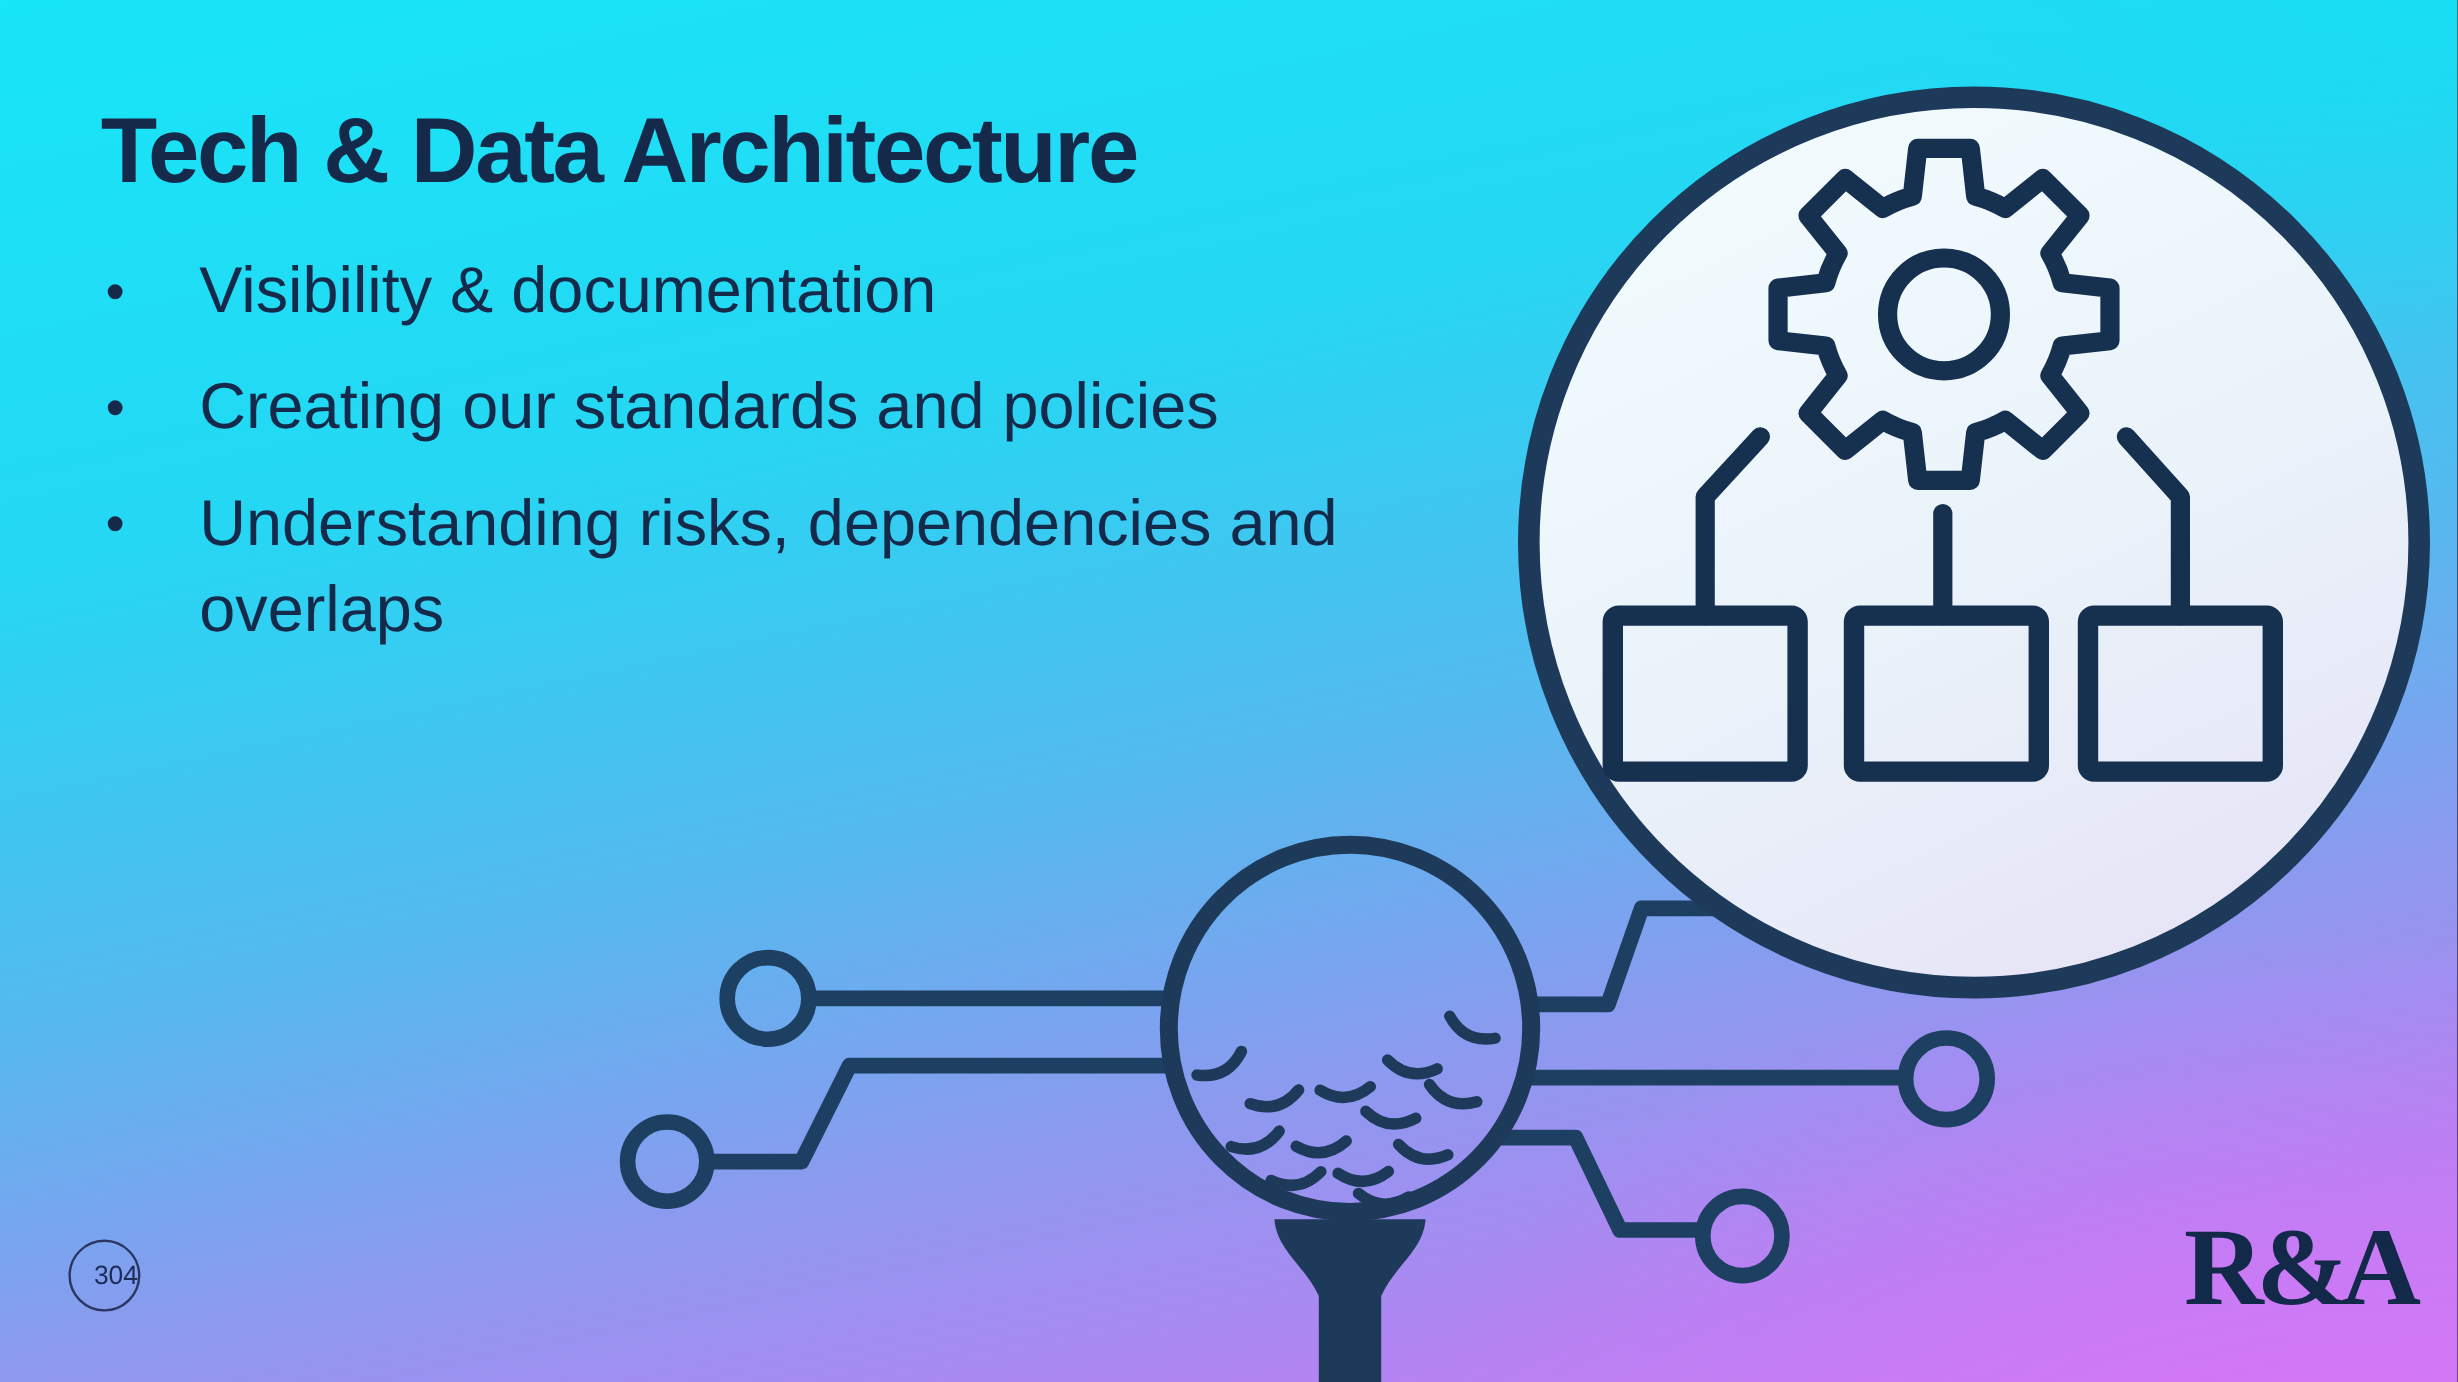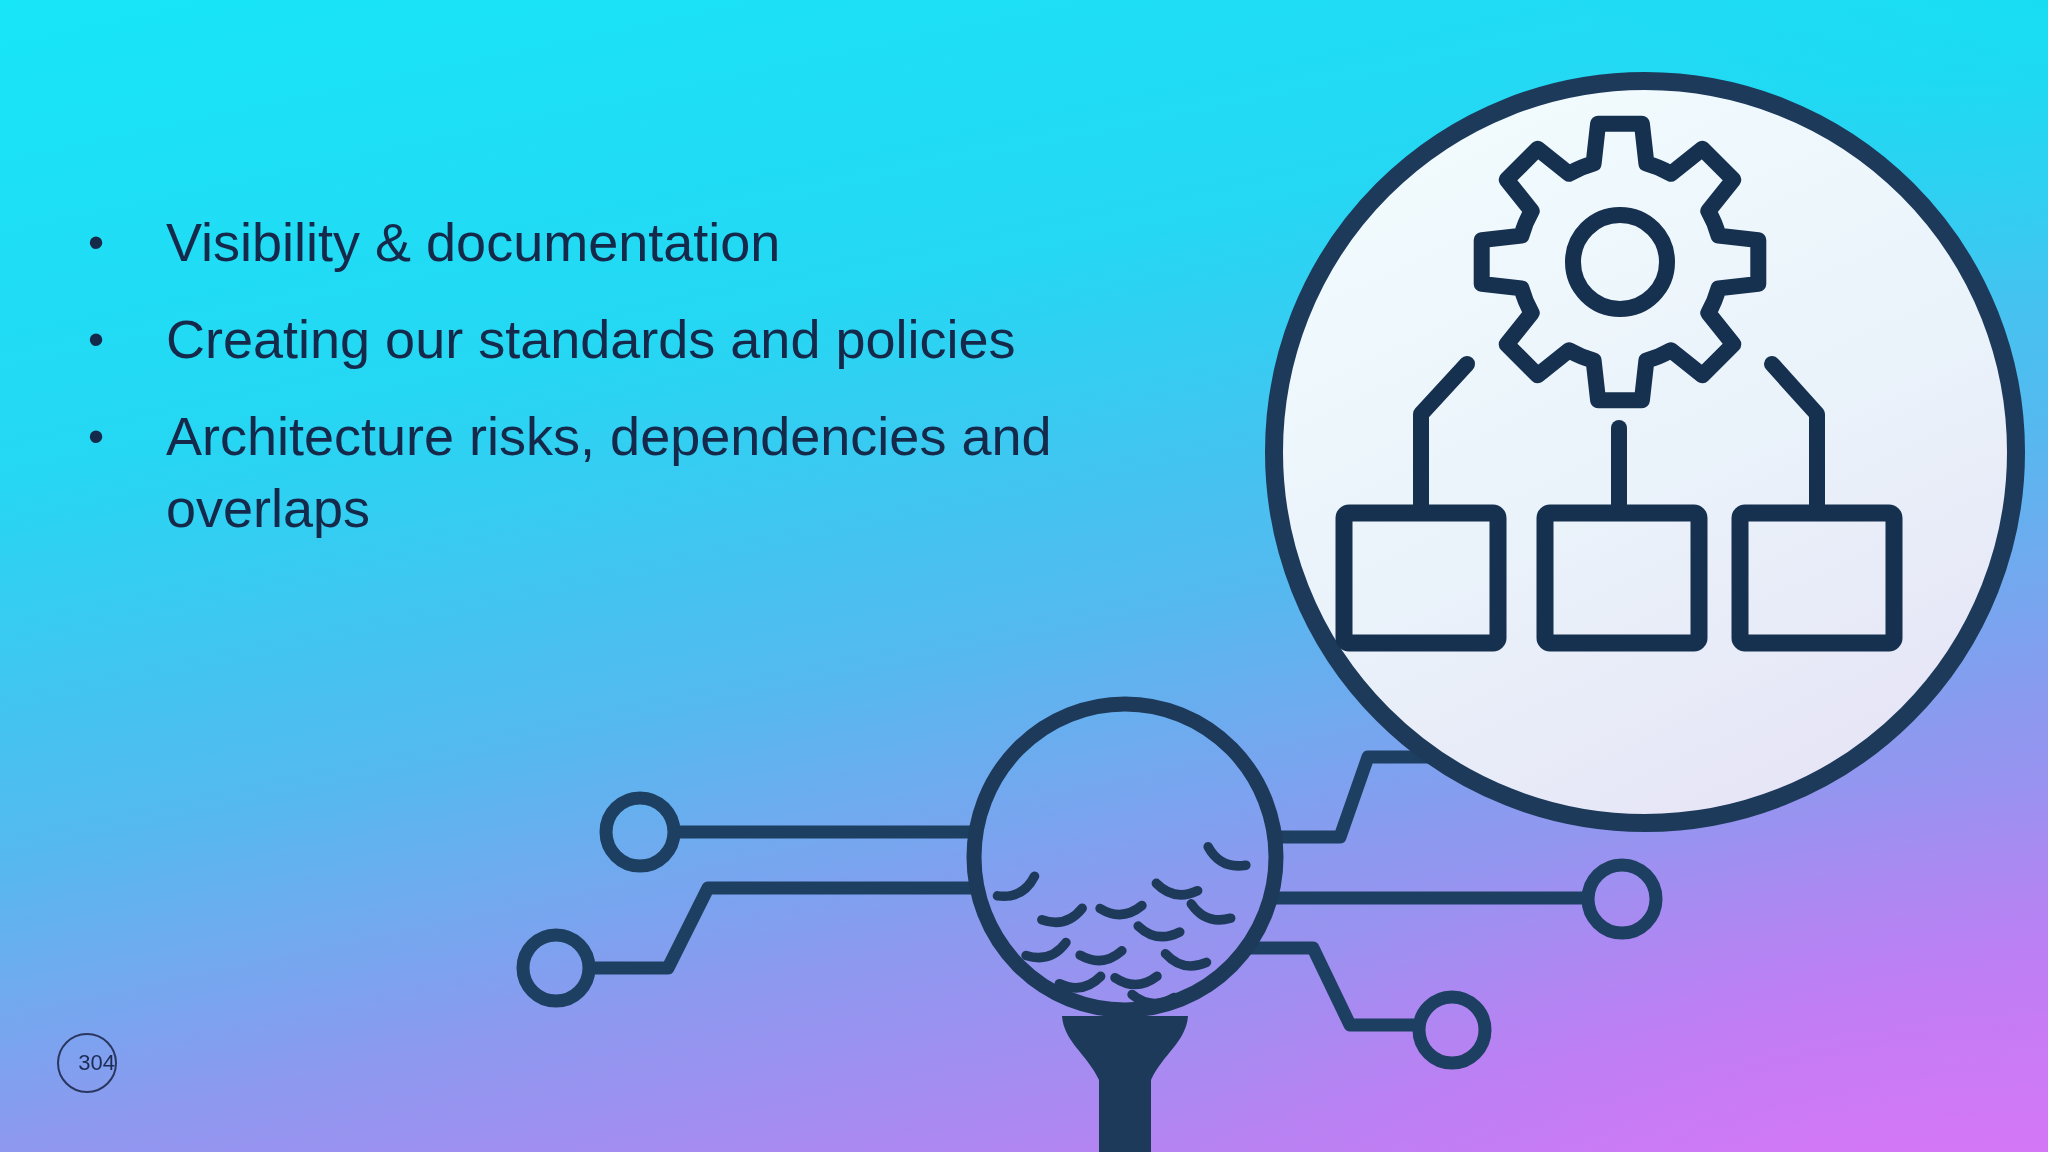--- a/index.html
+++ b/index.html
@@ -107,34 +107,39 @@
           <path d="M1467,364 L1421,414 V513"></path>
           <path d="M1772,364 L1817,414 V513"></path>
           <rect x="1344" y="513" width="154" height="130" rx="5" stroke-width="17"></rect>
           <rect x="1545" y="513" width="154" height="130" rx="5" stroke-width="17"></rect>
           <rect x="1740" y="513" width="154" height="130" rx="5" stroke-width="17"></rect>
         </g>
       </g>
     </g>
   </svg>
 
+  <h1 class="page-title">Tech &amp; Data Architecture</h1>
 
   <div class="bullets">
     <div class="bullet-item">
       <span class="bullet-marker">•</span>
       <span class="bullet-text">Visibility &amp; documentation</span>
     </div>
     <div class="bullet-item">
       <span class="bullet-marker">•</span>
       <span class="bullet-text">Creating our standards and policies</span>
     </div>
     <div class="bullet-item">
       <span class="bullet-marker">•</span>
-      <span class="bullet-text">Architecture risks, dependencies and overlaps</span>
+      <span class="bullet-text">Understanding risks, dependencies and overlaps</span>
     </div>
   </div>
 
   <div class="page-badge">
     <span>304</span>
   </div>
 
+  <div class="ra-logo">
+    <span>R&amp;A</span>
+    <span class="logo-dot"></span>
+  </div>
 
 </div>
 
 </body></html>

